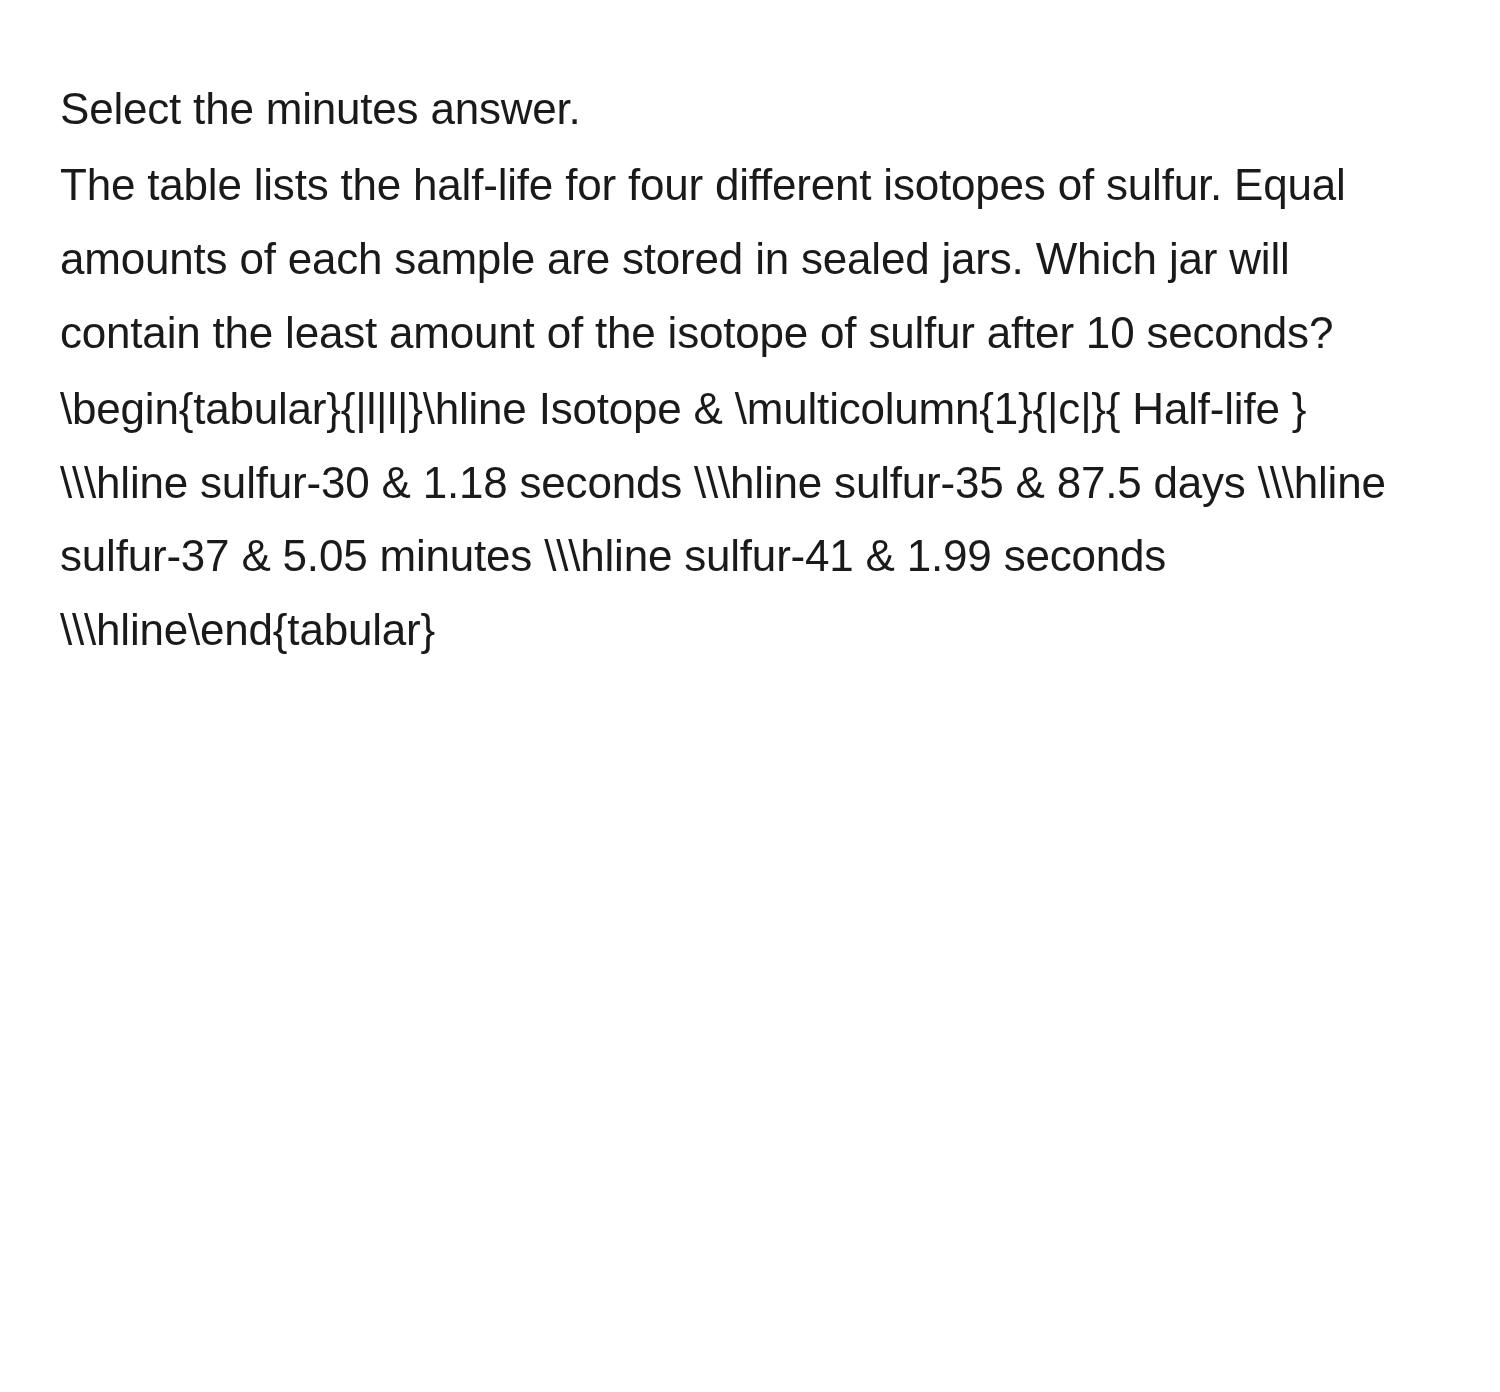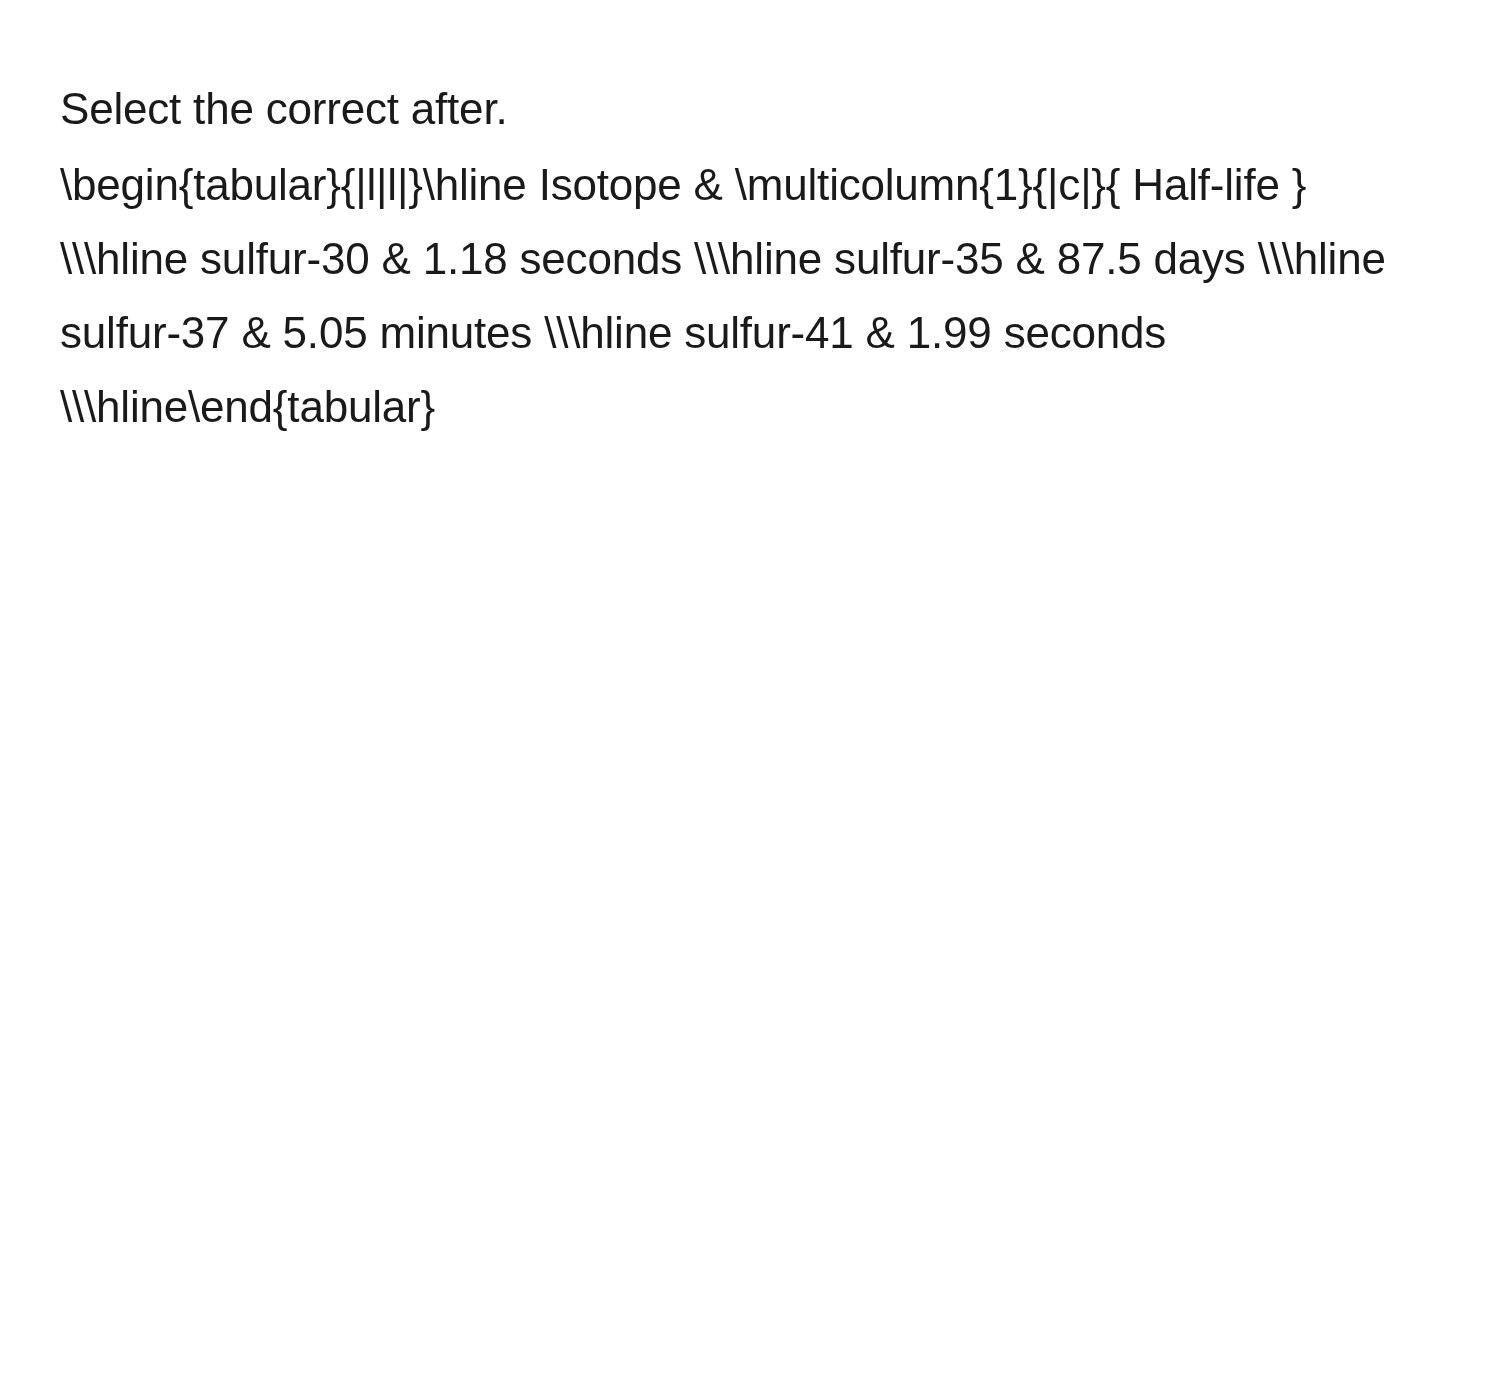--- a/index.html
+++ b/index.html
@@ -31,15 +31,16 @@
     margin-top: 2px;
   }
   .option {
     line-height: 1.68;
   }
 </style>
 </head>
 <body>
 
 <div class="content">
-  <div class="instruction">Select the correct after.</div>
+  <div class="instruction">Select the minutes answer.</div>
+  <div class="question">The table lists the half-life for four different isotopes of sulfur. Equal amounts of each sample are stored in sealed jars. Which jar will contain the least amount of the isotope of sulfur after 10 seconds?</div>
   <div class="table-latex">\begin{tabular}{|l|l|}\hline Isotope &amp; \multicolumn{1}{|c|}{ Half-life } \\\hline sulfur-30 &amp; 1.18 seconds \\\hline sulfur-35 &amp; 87.5 days \\\hline sulfur-37 &amp; 5.05 minutes \\\hline sulfur-41 &amp; 1.99 seconds \\\hline\end{tabular}</div>
 </div>
 
 </body></html>

